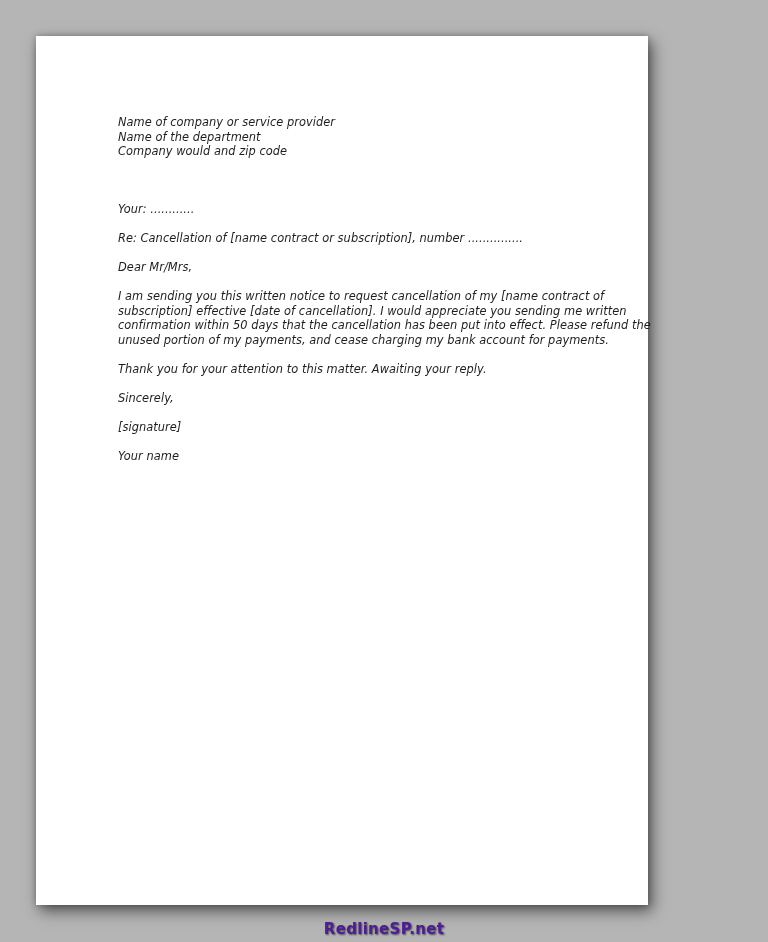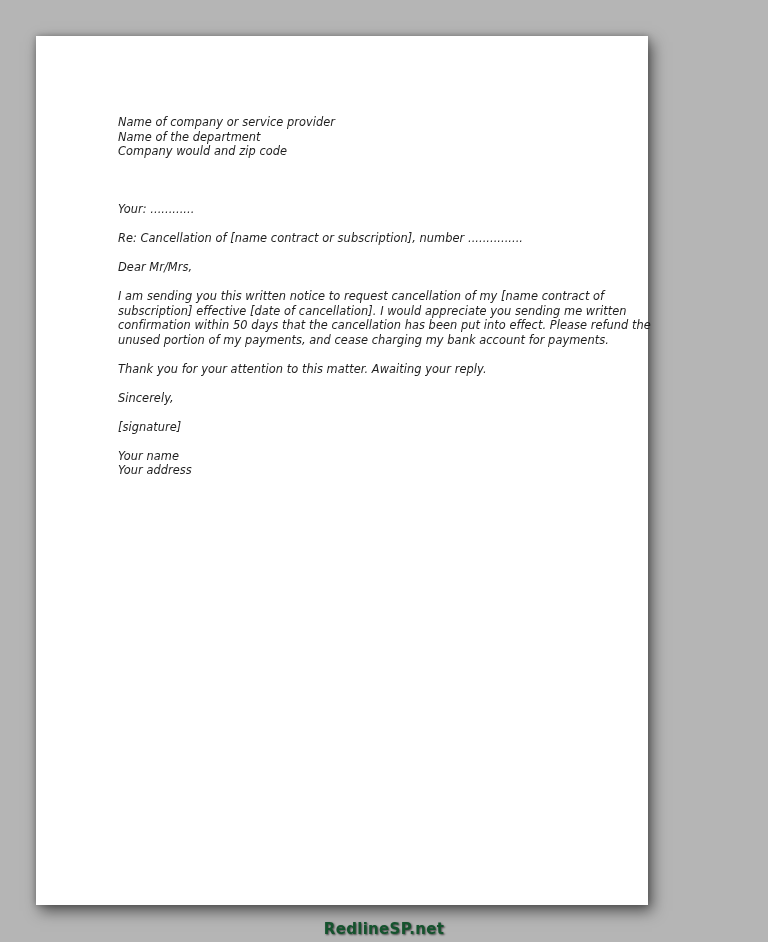--- a/index.html
+++ b/index.html
@@ -29,21 +29,21 @@
   .letter .line { display: block; white-space: nowrap; }
   .gap-lg { height: 29px; }
   .gap { height: 14.5px; }
   .watermark {
     position: absolute;
     left: 0; right: 0; top: 920px;
     text-align: center;
     font-family: "DejaVu Sans", sans-serif;
     font-weight: bold;
     font-size: 15px;
-    color: #14532d;
+    color: #4c1d95;
     text-shadow: 1px 1px 2px rgba(0,0,0,0.6);
     letter-spacing: 0.3px;
   }
 </style>
 </head>
 <body>
 
 <div class="page">
   <div class="letter">
     <div>
@@ -67,18 +67,17 @@
     </div>
     <div class="gap"></div>
     <span class="line">Thank you for your attention to this matter. Awaiting your reply.</span>
     <div class="gap"></div>
     <span class="line">Sincerely,</span>
     <div class="gap"></div>
     <span class="line">[signature]</span>
     <div class="gap"></div>
     <div>
       <span class="line">Your name</span>
-      <span class="line">Your address</span>
     </div>
   </div>
 </div>
 
 <div class="watermark">RedlineSP.net</div>
 
 </body></html>

